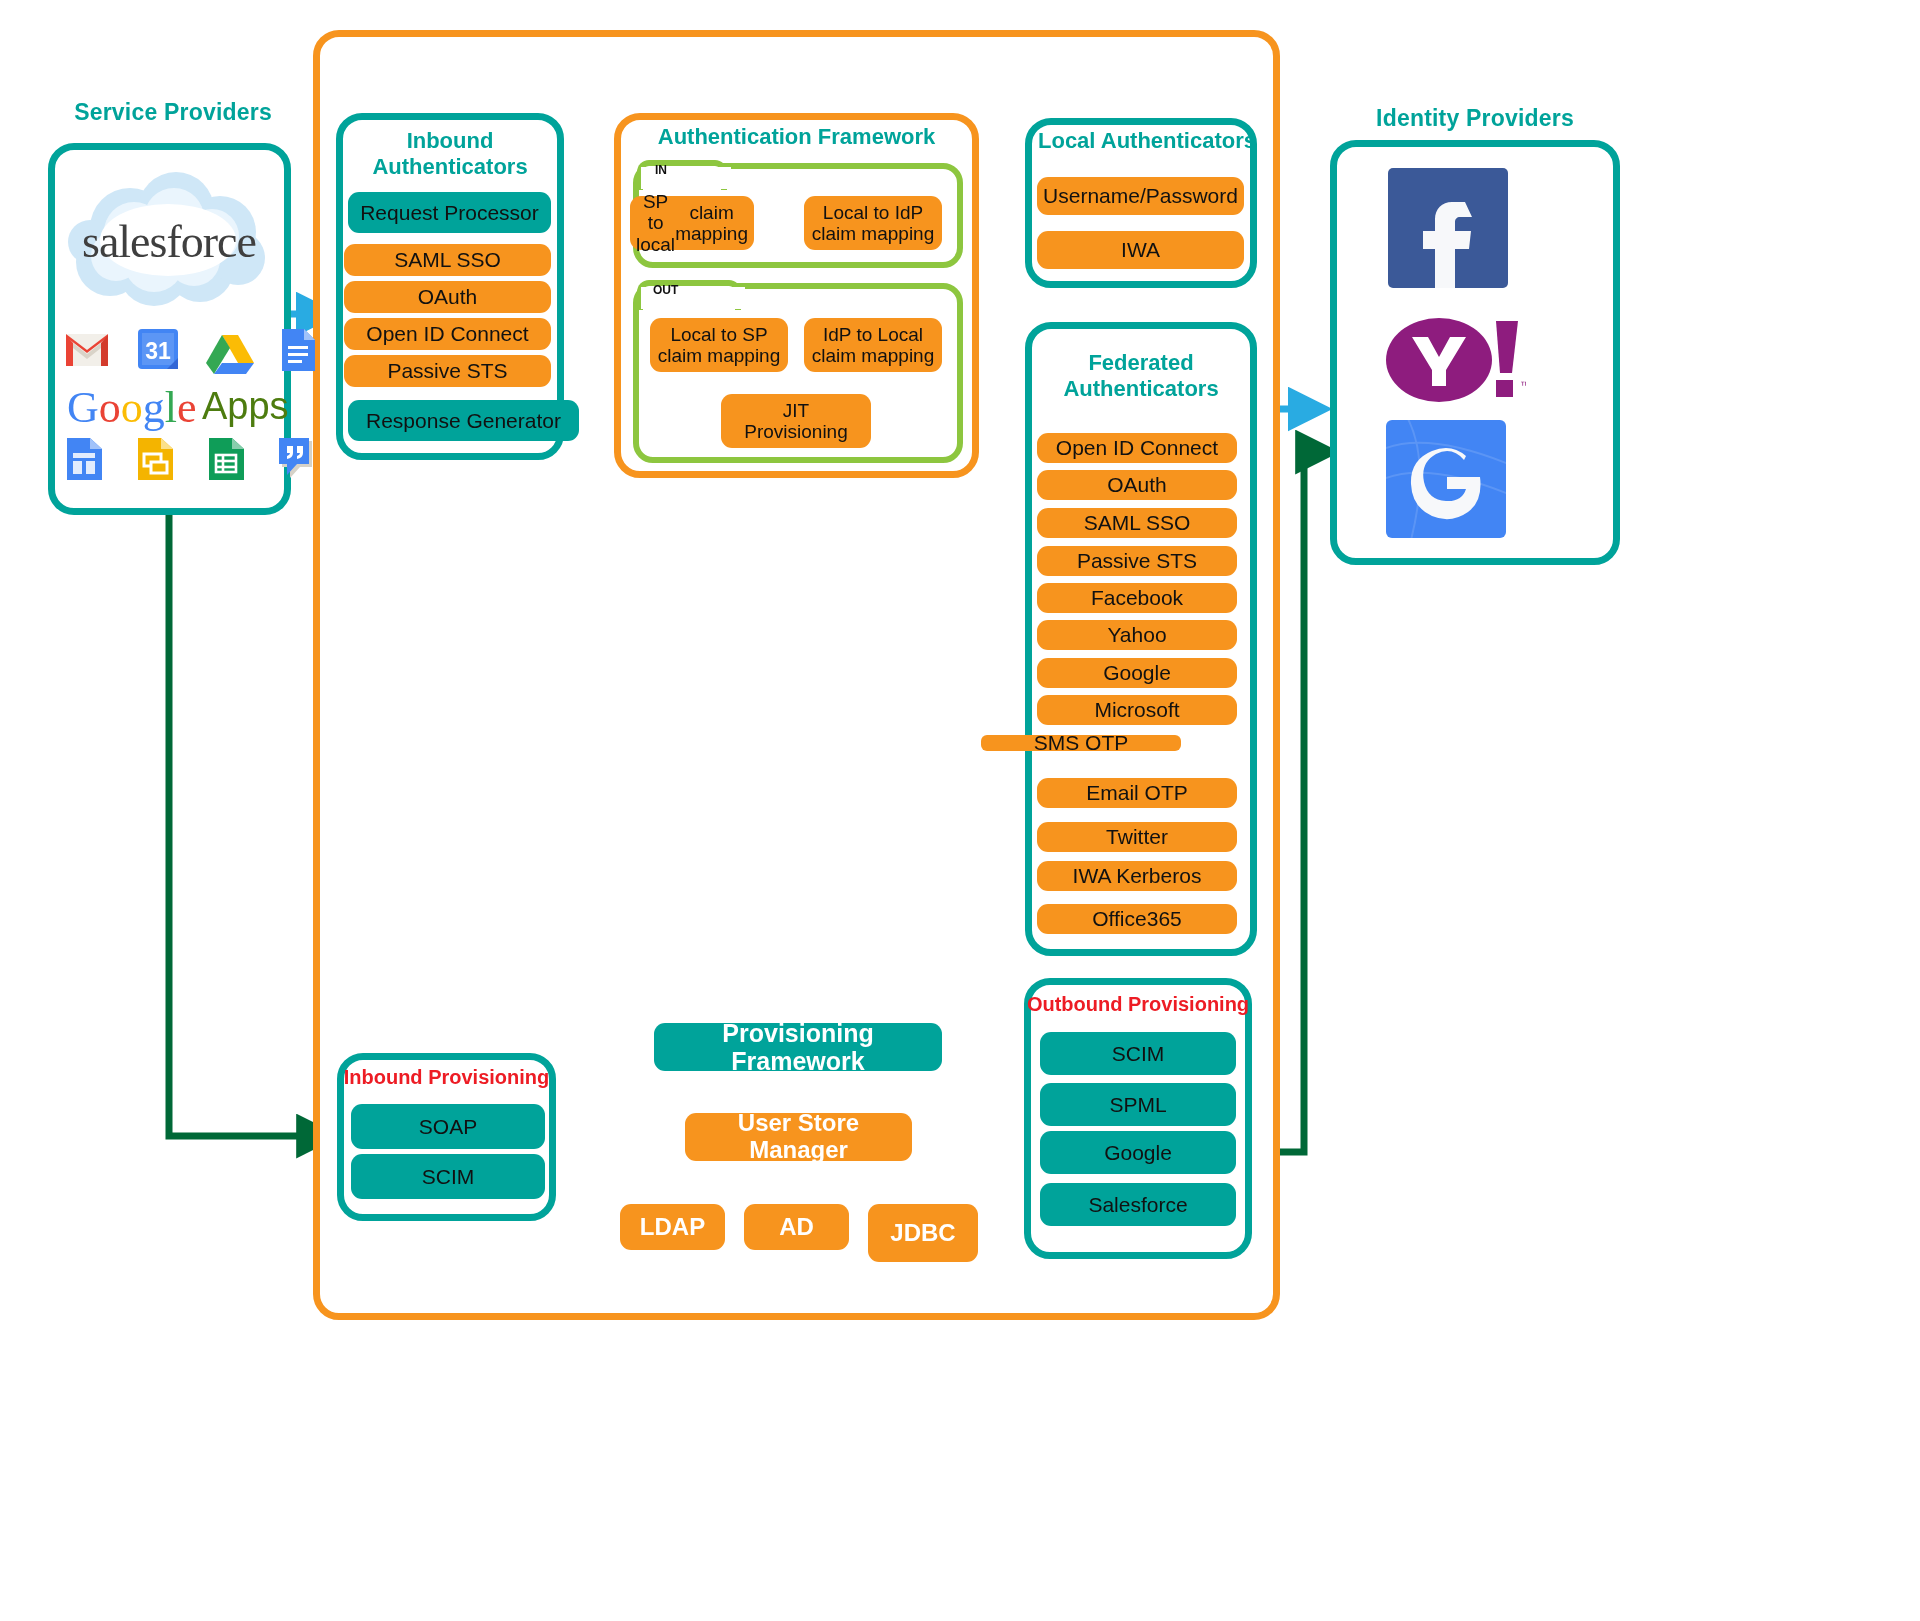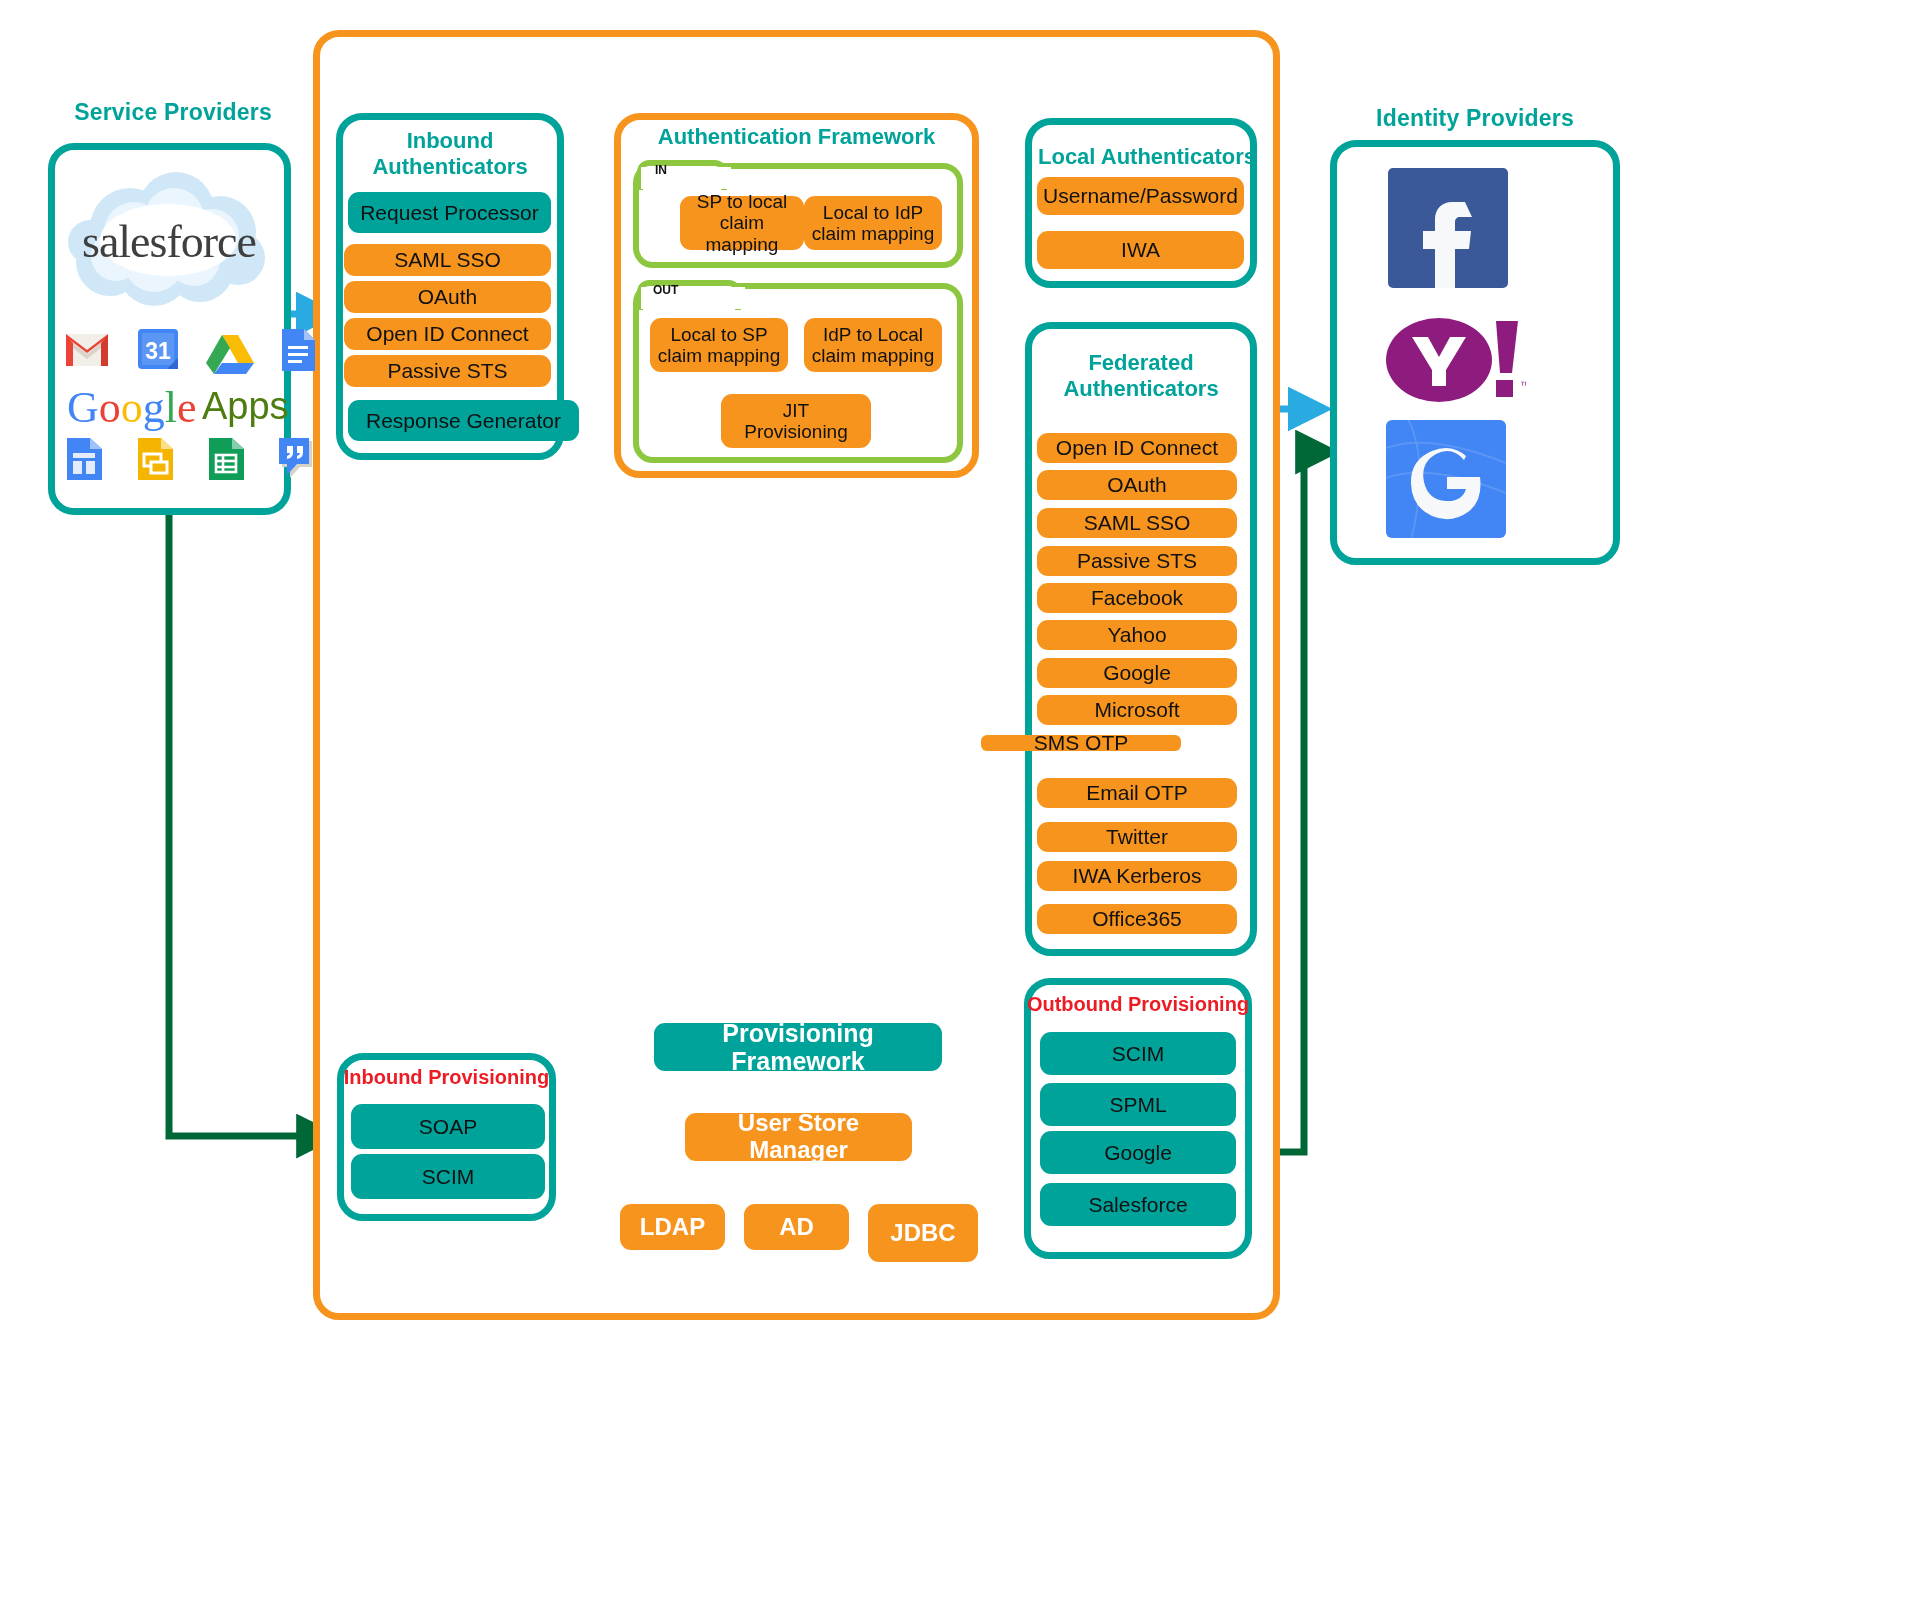--- a/index.html
+++ b/index.html
@@ -203,21 +203,21 @@
 <div class="pill teal" style="left:348px;top:400px;width:231px;height:41px;">Response Generator</div>
 
 <div class="orange-box" style="left:614px;top:113px;width:365px;height:365px;"></div>
 <div class="box-title" style="left:614px;top:124px;width:365px;">Authentication Framework</div>
 
 <div class="green-box" style="left:633px;top:163px;width:330px;height:105px;"></div>
 <div style="position:absolute;z-index:4;left:641px;top:167px;width:90px;height:22px;background:#ffffff;"></div>
 <div class="green-box" style="left:637px;top:160px;width:90px;height:30px;border-radius:12px 12px 0 0;border-bottom:none;"></div>
 <div class="tab-label" style="left:655px;top:163px;">IN</div>
 
-<div class="pill orange small" style="left:680px;top:196px;width:124px;height:54px;flex-direction:column;">
+<div class="pill orange small" style="left:630px;top:196px;width:124px;height:54px;flex-direction:row;">
   <span>SP to local</span>
   <span>claim mapping</span>
 </div>
 <div class="pill orange small" style="left:804px;top:196px;width:138px;height:54px;flex-direction:column;">
   <span>Local to IdP</span>
   <span>claim mapping</span>
 </div>
 
 <div class="green-box" style="left:633px;top:283px;width:330px;height:180px;"></div>
 <div style="position:absolute;z-index:4;left:641px;top:287px;width:104px;height:22px;background:#ffffff;"></div>
@@ -231,21 +231,21 @@
 <div class="pill orange small" style="left:804px;top:318px;width:138px;height:54px;flex-direction:column;">
   <span>IdP to Local</span>
   <span>claim mapping</span>
 </div>
 <div class="pill orange small" style="left:721px;top:394px;width:150px;height:54px;flex-direction:column;">
   <span>JIT</span>
   <span>Provisioning</span>
 </div>
 
 <div class="teal-box" style="left:1025px;top:118px;width:232px;height:170px;"></div>
-<div class="box-title" style="left:1025px;top:144px;width:232px;padding-left:6px;">Local Authenticators</div>
+<div class="box-title" style="left:1025px;top:128px;width:232px;padding-left:6px;">Local Authenticators</div>
 <div class="pill orange" style="left:1037px;top:177px;width:207px;height:38px;">Username/Password</div>
 <div class="pill orange" style="left:1037px;top:231px;width:207px;height:38px;">IWA</div>
 
 <div class="teal-box" style="left:1025px;top:322px;width:232px;height:634px;"></div>
 <div class="box-title" style="left:1025px;top:350px;width:232px;">
   <span>Federated</span><br>
   <span>Authenticators</span>
 </div>
 <div class="pill orange" style="left:1037px;top:433px;width:200px;height:30px;">Open ID Connect</div>
 <div class="pill orange" style="left:1037px;top:470px;width:200px;height:30px;">OAuth</div>

